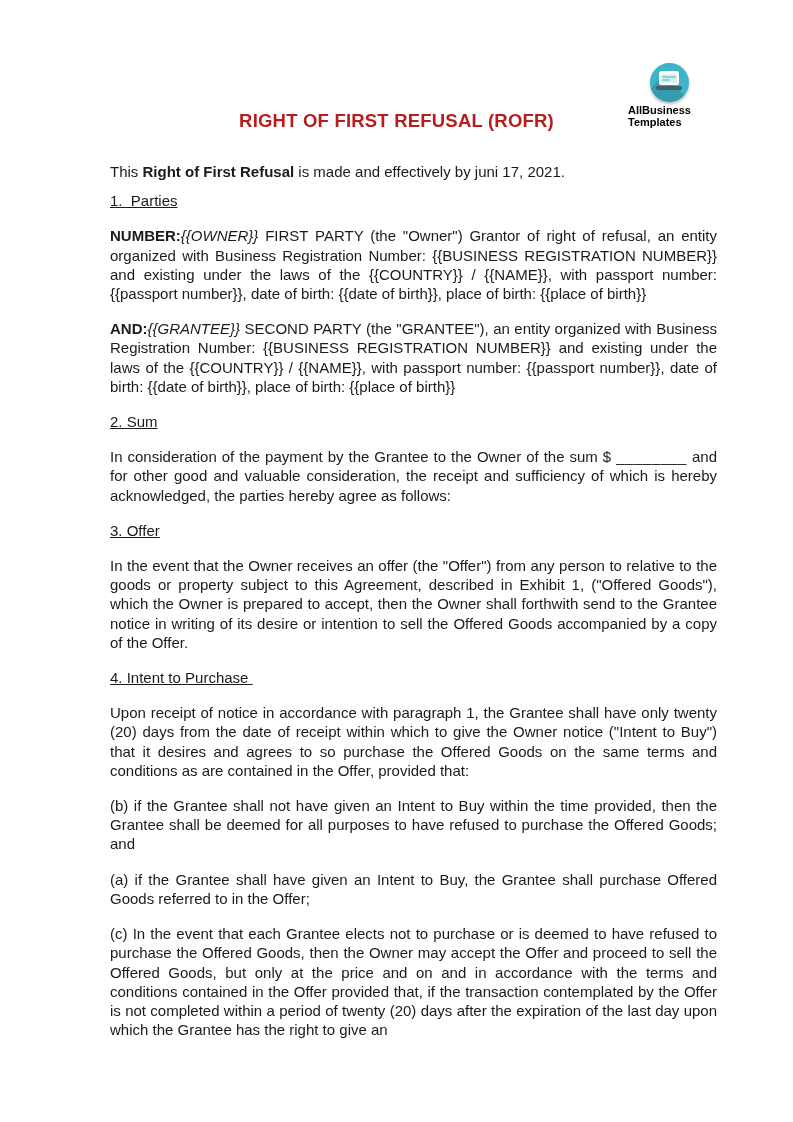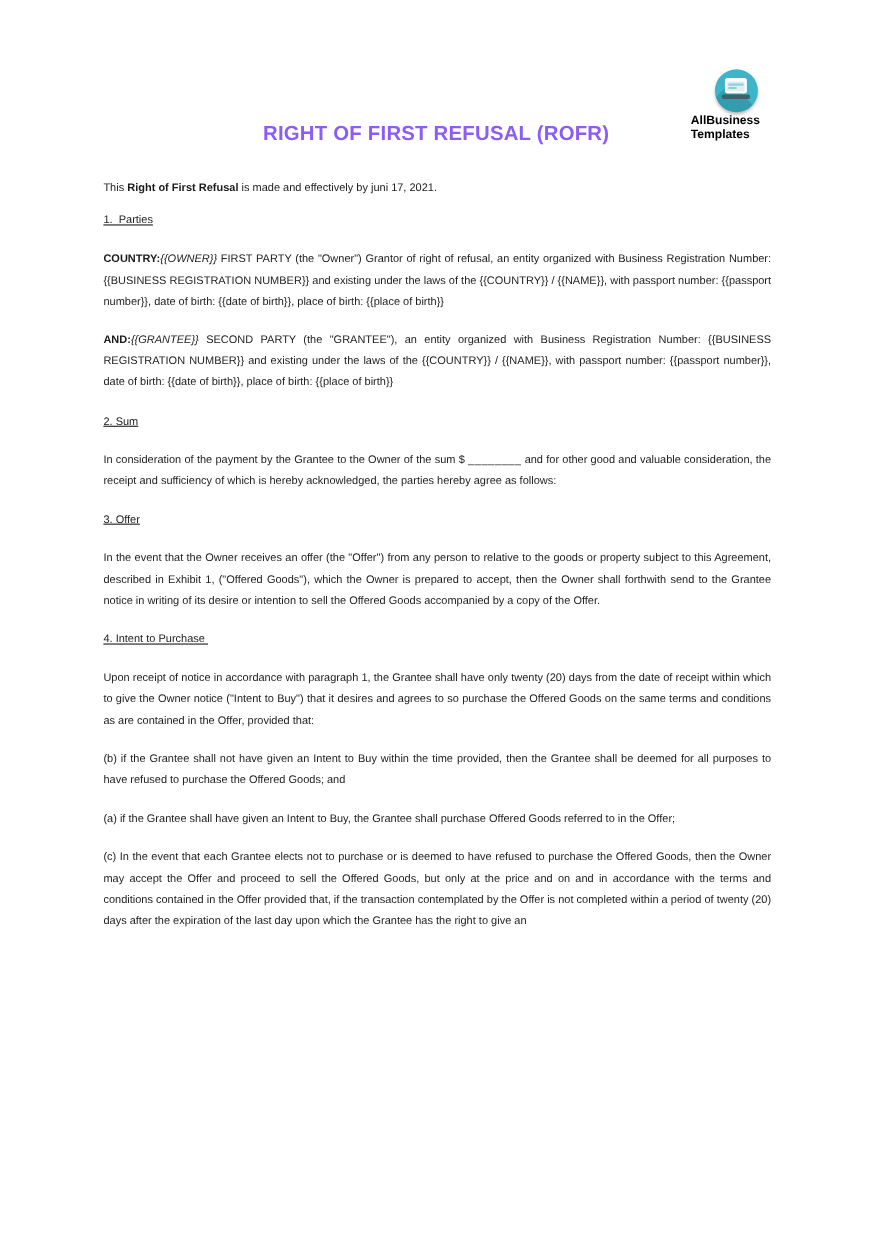--- a/index.html
+++ b/index.html
@@ -27,26 +27,26 @@
     width:100%; height:100%; background:#dcefF3; border-radius:1px;
     display:flex; flex-direction:column; justify-content:center; gap:1.5px; padding:1px; box-sizing:border-box;
   }
   .s-line { height:1.5px; background:#8fd0db; border-radius:1px; }
   .s-line.short { width:60%; }
   .laptop-base { margin-top:1px; width:26px; height:3.5px; background:#40616c; border-radius:2px; }
   .logo-text { margin-top:3px; font-size:11px; line-height:11.5px; font-weight:600; color:#000; }
   
   .doc-title {
     position:absolute; top:110px; left:0; width:100%; margin:0;
-    text-align:center; font-size:18.5px; font-weight:bold; color:#8b5cf6; letter-spacing:.2px;
+    text-align:center; font-size:18.5px; font-weight:bold; color:#b91c1c; letter-spacing:.2px;
   }
   
   .content {
-    position:absolute; left:94px; top:162px; width:607px;
-    font-size:10px; line-height:19.2px;
+    position:absolute; left:110px; top:162px; width:607px;
+    font-size:15px; line-height:19.2px;
   }
   .para { margin:0 0 16px 0; text-align:justify; }
   .para.intro { margin-bottom:10px; text-align:left; }
   .heading { margin:0 0 16px 0; text-align:left; }
   .heading span { text-decoration:underline; }
   b { font-weight:bold; } i { font-style:italic; }
   .blank { letter-spacing:.5px;margin-top:20px; }
 </style>
 </head>
 <body>
@@ -74,21 +74,21 @@
 
   <h1 class="doc-title">RIGHT OF FIRST REFUSAL (ROFR)</h1>
 
   <div class="content">
 
     <p class="para intro"><span>This </span><b>Right of First Refusal</b><span> is made and effectively by juni 17, 2021.</span></p>
 
     <p class="heading"><span>1.&nbsp; Parties</span></p>
 
 
-    <p class="para"><b>COUNTRY:</b><i>{{OWNER}}</i><span> FIRST PARTY (the "Owner") Grantor of right of refusal, an entity organized with Business Registration Number: {{BUSINESS REGISTRATION NUMBER}} and existing under the laws of the {{COUNTRY}} / {{NAME}}, with passport number: {{passport number}}, date of birth: {{date of birth}}, place of birth: {{place of birth}}</span></p>
+    <p class="para"><b>NUMBER:</b><i>{{OWNER}}</i><span> FIRST PARTY (the "Owner") Grantor of right of refusal, an entity organized with Business Registration Number: {{BUSINESS REGISTRATION NUMBER}} and existing under the laws of the {{COUNTRY}} / {{NAME}}, with passport number: {{passport number}}, date of birth: {{date of birth}}, place of birth: {{place of birth}}</span></p>
 
     <p class="para"><b>AND:</b><i>{{GRANTEE}}</i><span> SECOND PARTY (the "GRANTEE"), an entity organized with Business Registration Number: {{BUSINESS REGISTRATION NUMBER}} and existing under the laws of the {{COUNTRY}} / {{NAME}}, with passport number: {{passport number}}, date of birth: {{date of birth}}, place of birth: {{place of birth}}</span></p>
 
     <p class="heading"><span>2. Sum</span></p>
 
     <p class="para"><span>In consideration of the payment by the Grantee to the Owner of the sum $ </span><span class="blank">________</span><span> and for other good and valuable consideration, the receipt and sufficiency of which is hereby acknowledged, the parties hereby agree as follows:</span></p>
 
     <p class="heading"><span>3. Offer</span></p>
 
     <p class="para">In the event that the Owner receives an offer (the "Offer") from any person to relative to the goods or property subject to this Agreement, described in Exhibit 1, ("Offered Goods"), which the Owner is prepared to accept, then the Owner shall forthwith send to the Grantee notice in writing of its desire or intention to sell the Offered Goods accompanied by a copy of the Offer.</p>

